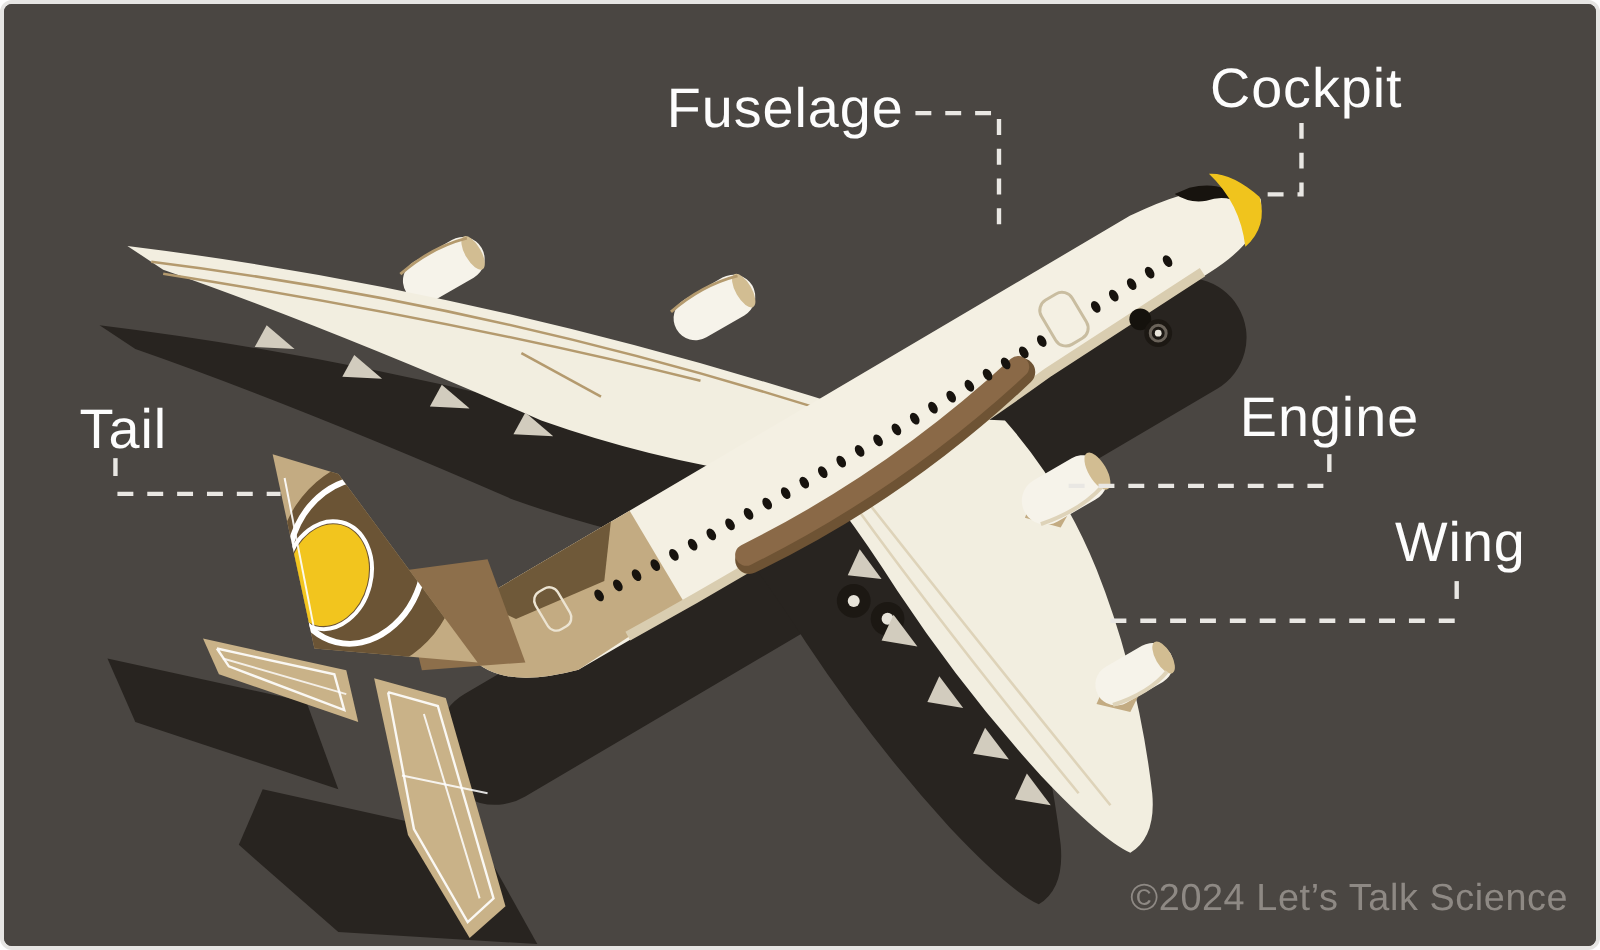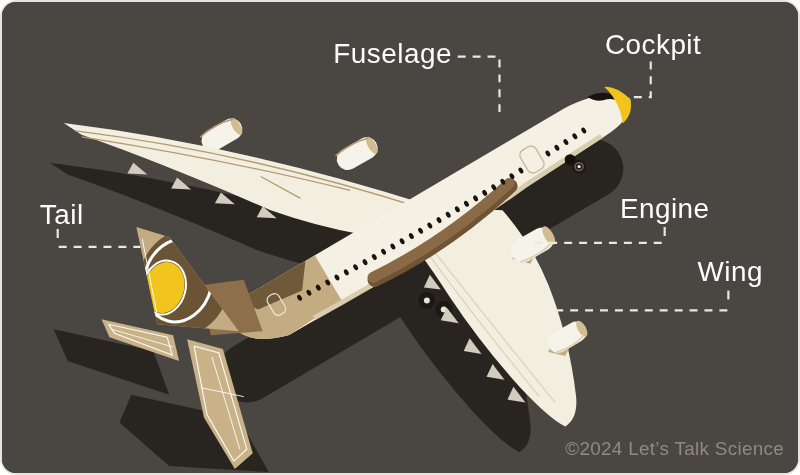--- a/index.html
+++ b/index.html
@@ -1,18 +1,18 @@
 <!DOCTYPE html>
 <html><head>
 <meta charset="utf-8">
 <style>
   html,body{margin:0;padding:0;background:#ffffff;}
   .stage{
     position:relative;width:800px;height:475px;box-sizing:border-box;
-    border:2px solid #e6e5e3;border-radius:16px;overflow:hidden;background:#4a4642;
+    border:2px solid #e6e5e3;border-radius:6px;overflow:hidden;background:#4a4642;
   }
   .stage svg{position:absolute;left:0;top:0;width:100%;height:100%;display:block;}
   .label{
     font-family:"Liberation Sans",sans-serif;
     font-size:28px;font-weight:400;letter-spacing:0.5px;
   }
   .credit{
     font-family:"Liberation Sans",sans-serif;
     font-size:19px;font-weight:400;letter-spacing:0.3px;
   }

